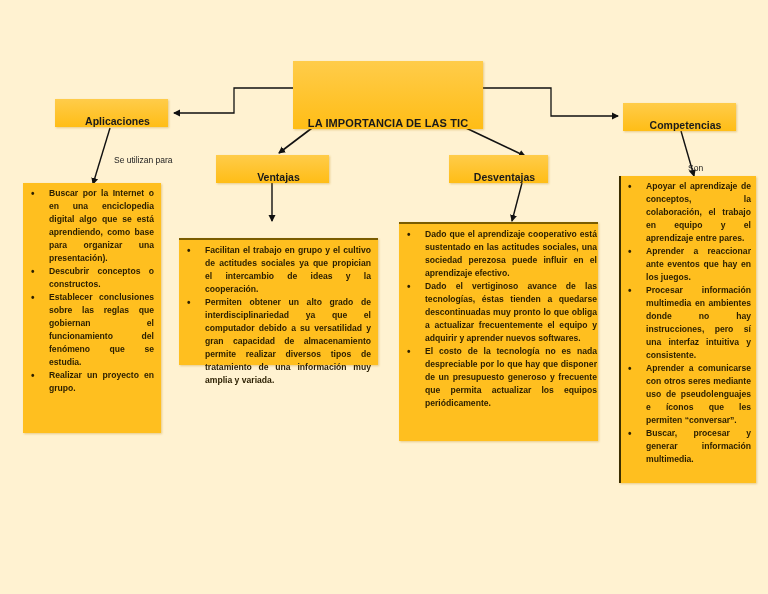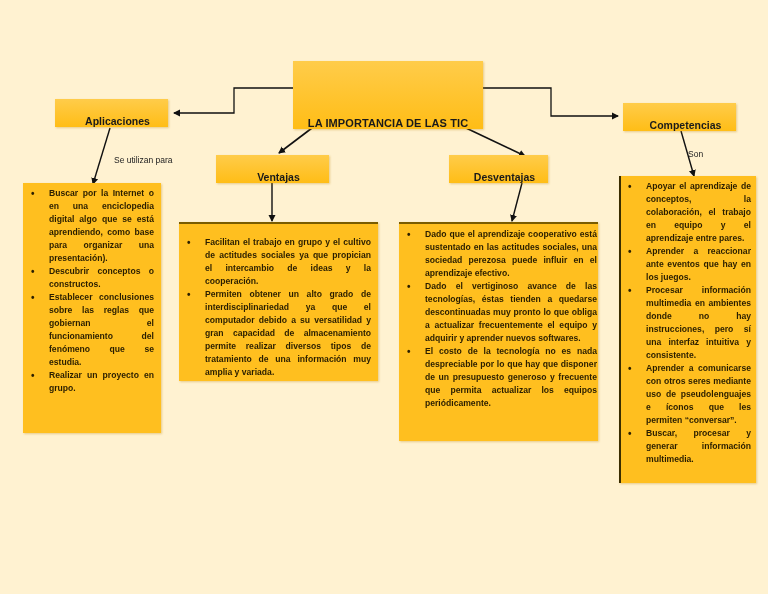--- a/index.html
+++ b/index.html
@@ -116,42 +116,42 @@
     <li>Buscar por la Internet o en una enciclopedia digital algo que se está aprendiendo, como base para organizar una presentación).</li>
     <li>Descubrir conceptos o constructos.</li>
     <li>Establecer conclusiones sobre las reglas que gobiernan el funcionamiento del fenómeno que se estudia.</li>
     <li>Realizar un proyecto en grupo.</li>
   </ul>
 </div>
 
 <div class="node label" style="left:216px; top:155px; width:113px; height:28px;">
   <span>Ventajas</span>
 </div>
-<div class="box topline" style="left:179px; top:222px; width:199px; height:159px; padding:12px 7px 4px 4px;">
+<div class="box topline" style="left:179px; top:238px; width:199px; height:127px; padding:4px 7px 4px 4px;">
   <ul>
     <li>Facilitan el trabajo en grupo y el cultivo de actitudes sociales ya que propician el intercambio de ideas y la cooperación.</li>
     <li>Permiten obtener un alto grado de interdisciplinariedad ya que el computador debido a su versatilidad y gran capacidad de almacenamiento permite realizar diversos tipos de tratamiento de una información muy amplia y variada.</li>
   </ul>
 </div>
 
 <div class="node label" style="left:449px; top:155px; width:99px; height:28px;">
   <span>Desventajas</span>
 </div>
 <div class="box topline" style="left:399px; top:222px; width:199px; height:219px; padding:4px 1px 4px 4px;">
   <ul>
     <li>Dado que el aprendizaje cooperativo está sustentado en las actitudes sociales, una sociedad perezosa puede influir en el aprendizaje efectivo.</li>
     <li>Dado el vertiginoso avance de las tecnologías, éstas tienden a quedarse descontinuadas muy pronto lo que obliga a actualizar frecuentemente el equipo y adquirir y aprender nuevos softwares.</li>
     <li>El costo de la tecnología no es nada despreciable por lo que hay que disponer de un presupuesto generoso y frecuente que permita actualizar los equipos periódicamente.</li>
   </ul>
 </div>
 
 <div class="node label" style="left:623px; top:103px; width:113px; height:28px;">
   <span>Competencias</span>
 </div>
-<div class="connector-label" style="left:688px; top:149px;text-align:center;">Son</div>
+<div class="connector-label" style="left:688px; top:163px;text-align:center;">Son</div>
 <div class="box leftline" style="left:619px; top:176px; width:137px; height:307px; padding:4px 5px 4px 3px;">
   <ul>
     <li>Apoyar el aprendizaje de conceptos, la colaboración, el trabajo en equipo y el aprendizaje entre pares.</li>
     <li>Aprender a reaccionar ante eventos que hay en los juegos.</li>
     <li>Procesar información multimedia en ambientes donde no hay instrucciones, pero sí una interfaz intuitiva y consistente.</li>
     <li>Aprender a comunicarse con otros seres mediante uso de pseudolenguajes e íconos que les permiten “conversar”.</li>
     <li>Buscar, procesar y generar información multimedia.</li>
   </ul>
 </div>
 

